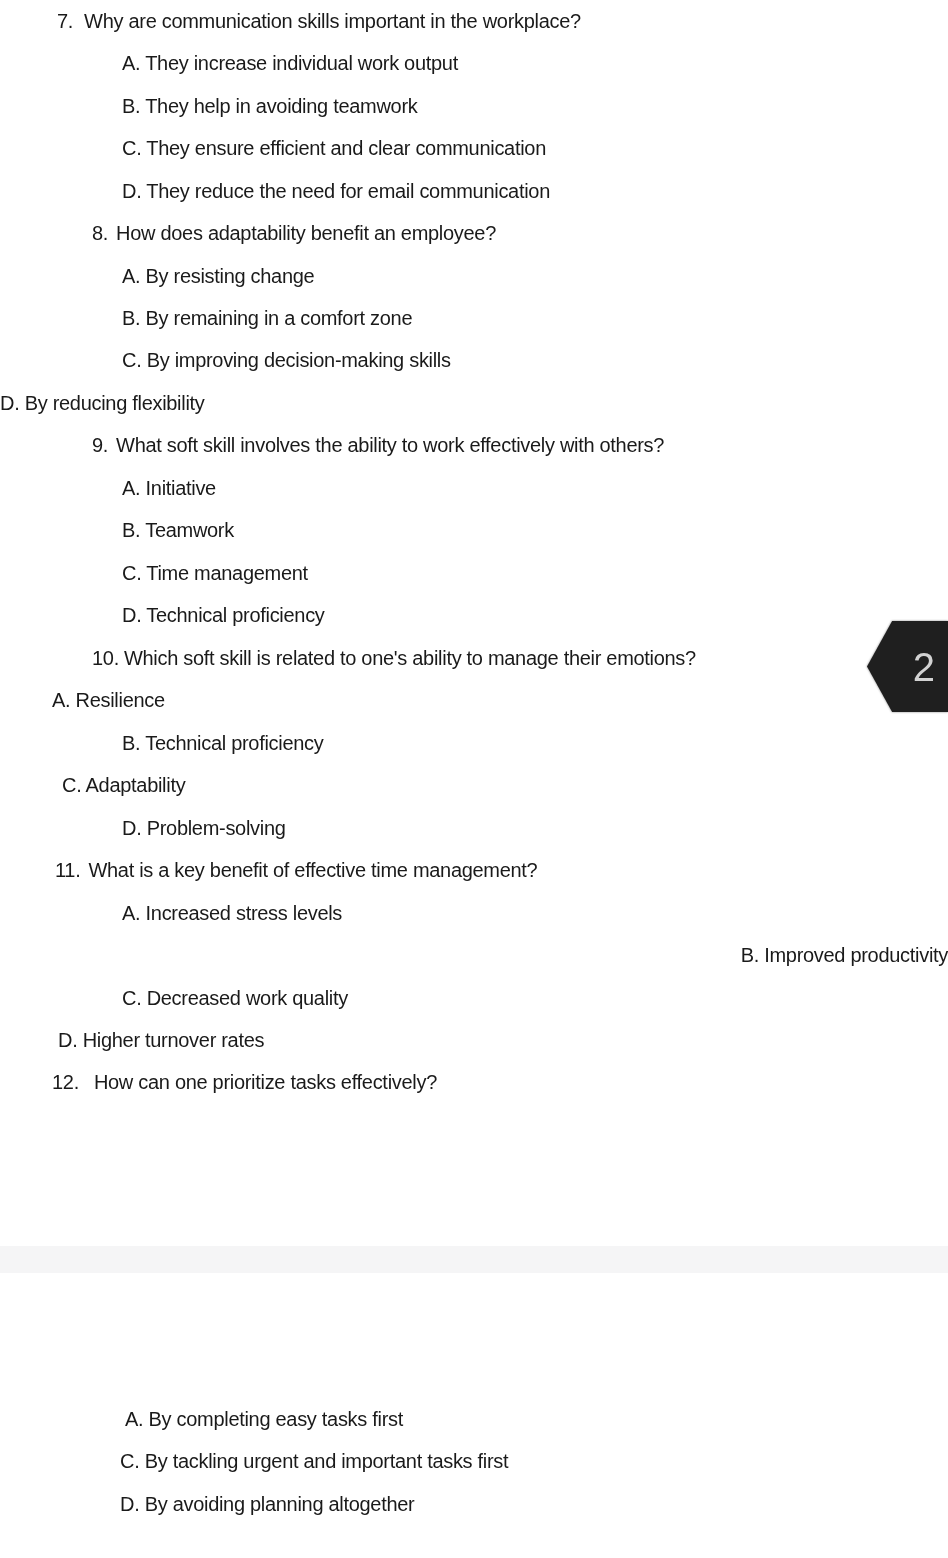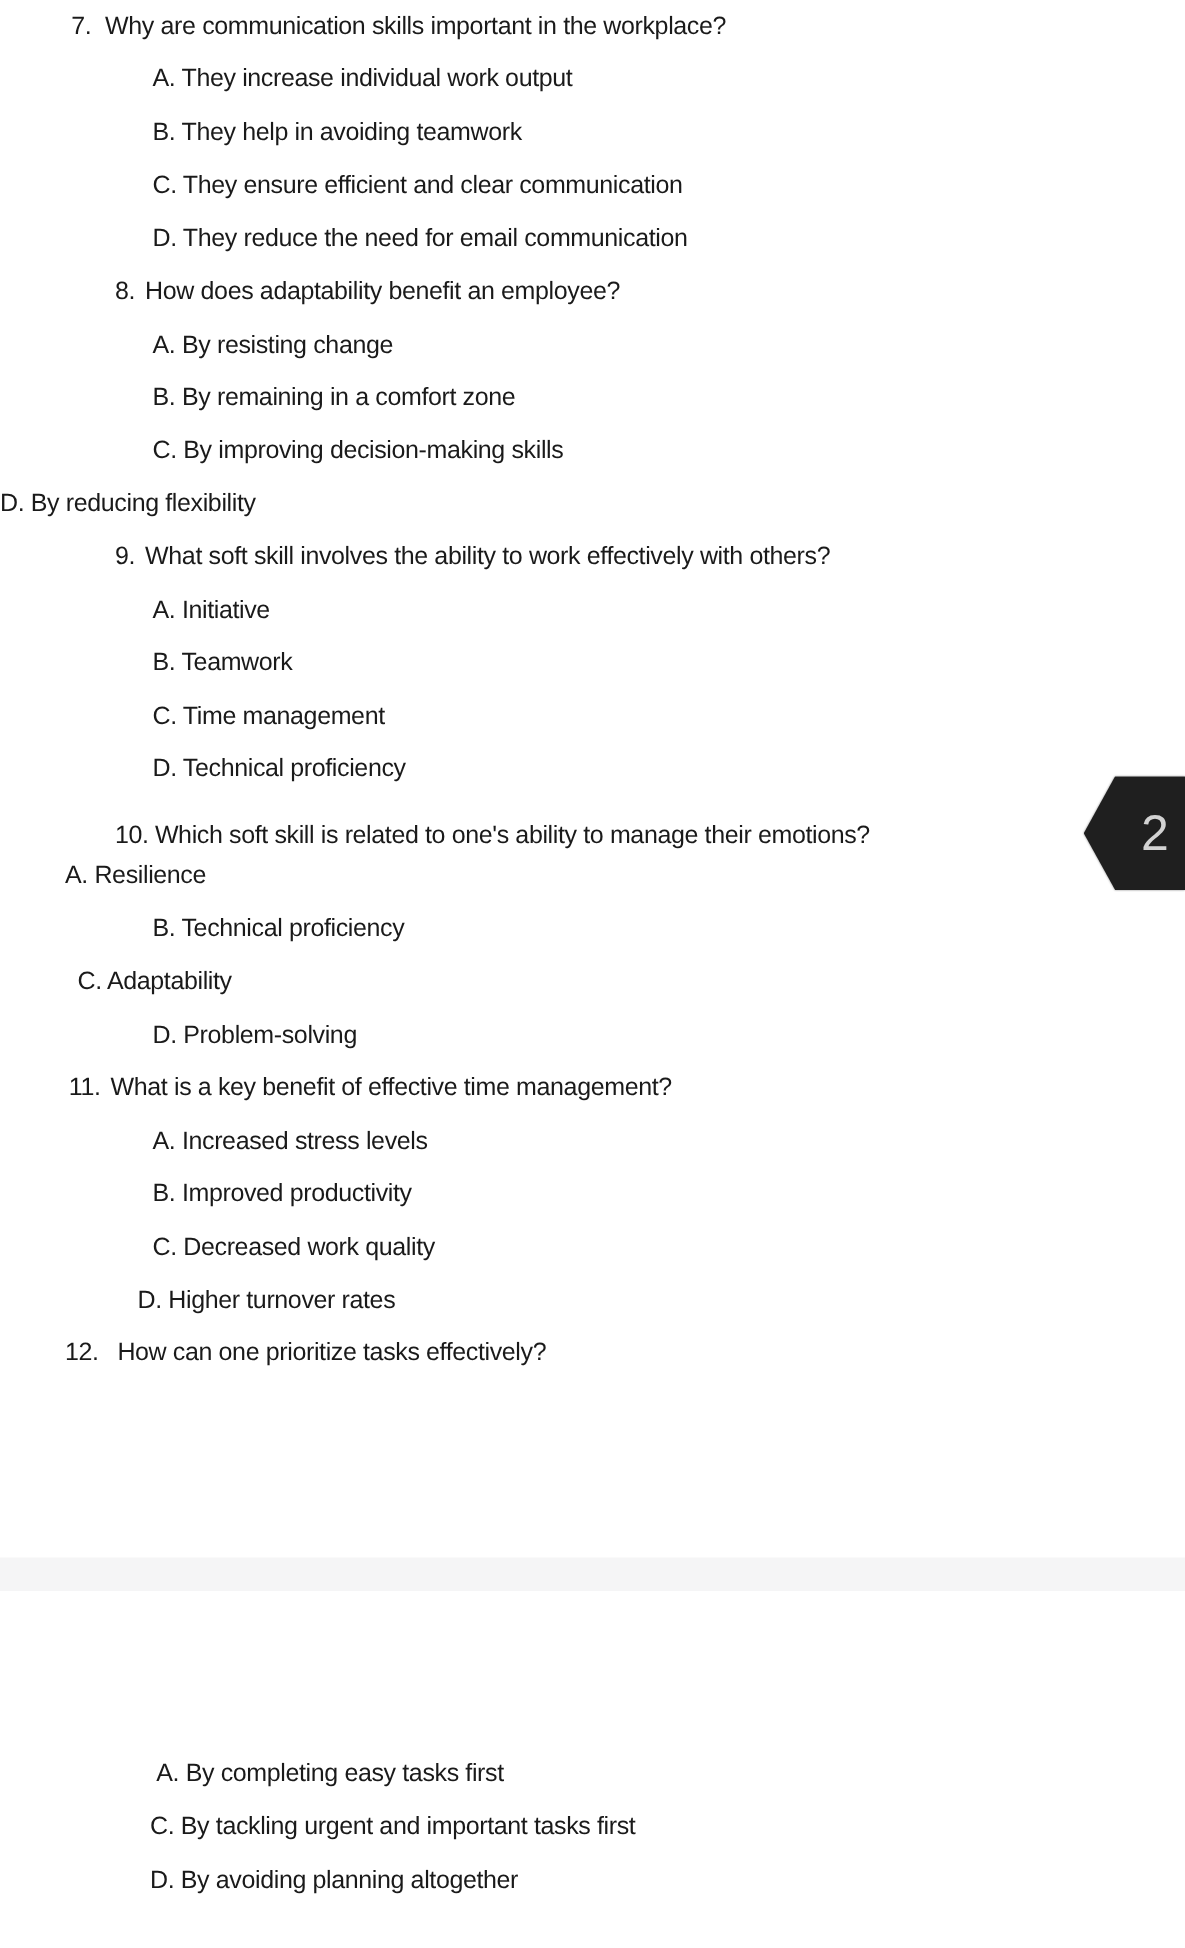--- a/index.html
+++ b/index.html
@@ -42,30 +42,30 @@
     <div class="line qline" style="padding-left: 92px;"><span>8.</span><span style="margin-left: 8px;">How does adaptability benefit an employee?</span></div>
     <div class="line oline" style="padding-left: 122px;"><span>A. By resisting change</span></div>
     <div class="line oline" style="padding-left: 122px;"><span>B. By remaining in a comfort zone</span></div>
     <div class="line oline" style="padding-left: 122px; text-align: right;"><span>C. By improving decision-making skills</span></div>
     <div class="line oline" style=""><span>D. By reducing flexibility</span></div>
     <div class="line qline" style="padding-left: 92px;"><span>9.</span><span style="margin-left: 8px;">What soft skill involves the ability to work effectively with others?</span></div>
     <div class="line oline" style="padding-left: 122px;"><span>A. Initiative</span></div>
     <div class="line oline" style="padding-left: 122px;"><span>B. Teamwork</span></div>
     <div class="line oline" style="padding-left: 122px;"><span>C. Time management</span></div>
     <div class="line oline" style="padding-left: 122px;"><span>D. Technical proficiency</span></div>
-    <div class="line qline" style="padding-left: 92px; align-items: flex-end;"><span>10.</span><span style="margin-left: 5px;">Which soft skill is related to one's ability to manage their emotions?</span></div>
+    <div class="line qline" style="padding-left: 92px;"><span>10.</span><span style="margin-left: 5px;">Which soft skill is related to one's ability to manage their emotions?</span></div>
     <div class="line oline" style="padding-left: 52px;"><span>A. Resilience</span></div>
     <div class="line oline" style="padding-left: 122px;"><span>B. Technical proficiency</span></div>
     <div class="line oline" style="padding-left: 62px;"><span>C. Adaptability</span></div>
     <div class="line oline" style="padding-left: 122px;"><span>D. Problem-solving</span></div>
     <div class="line qline" style="padding-left: 55px;"><span>11.</span><span style="margin-left: 8px;">What is a key benefit of effective time management?</span></div>
     <div class="line oline" style="padding-left: 122px;"><span>A. Increased stress levels</span></div>
-    <div class="line oline" style="padding-left: 122px;"><span>B. Improved productivity</span></div>
+    <div class="line oline" style="padding-left: 122px; justify-content: flex-end;"><span>B. Improved productivity</span></div>
     <div class="line oline" style="padding-left: 122px;"><span>C. Decreased work quality</span></div>
-    <div class="line oline" style="padding-left: 110px;"><span>D. Higher turnover rates</span></div>
+    <div class="line oline" style="padding-left: 58px;"><span>D. Higher turnover rates</span></div>
     <div class="line qline" style="padding-left: 52px;"><span>12.</span><span style="margin-left: 15px;">How can one prioritize tasks effectively?</span></div>
   </div>
 
 <div class="separator" id="separator" style="background: rgb(245, 245, 246);"></div>
 
 <div class="page page2" id="page2">
     <div class="line oline" style="padding-left: 125px;"><span>A. By completing easy tasks first</span></div>
     <div class="line oline" style="padding-left: 120px;"><span>C. By tackling urgent and important tasks first</span></div>
     <div class="line oline" style="padding-left: 120px;"><span>D. By avoiding planning altogether</span></div>
   </div>

